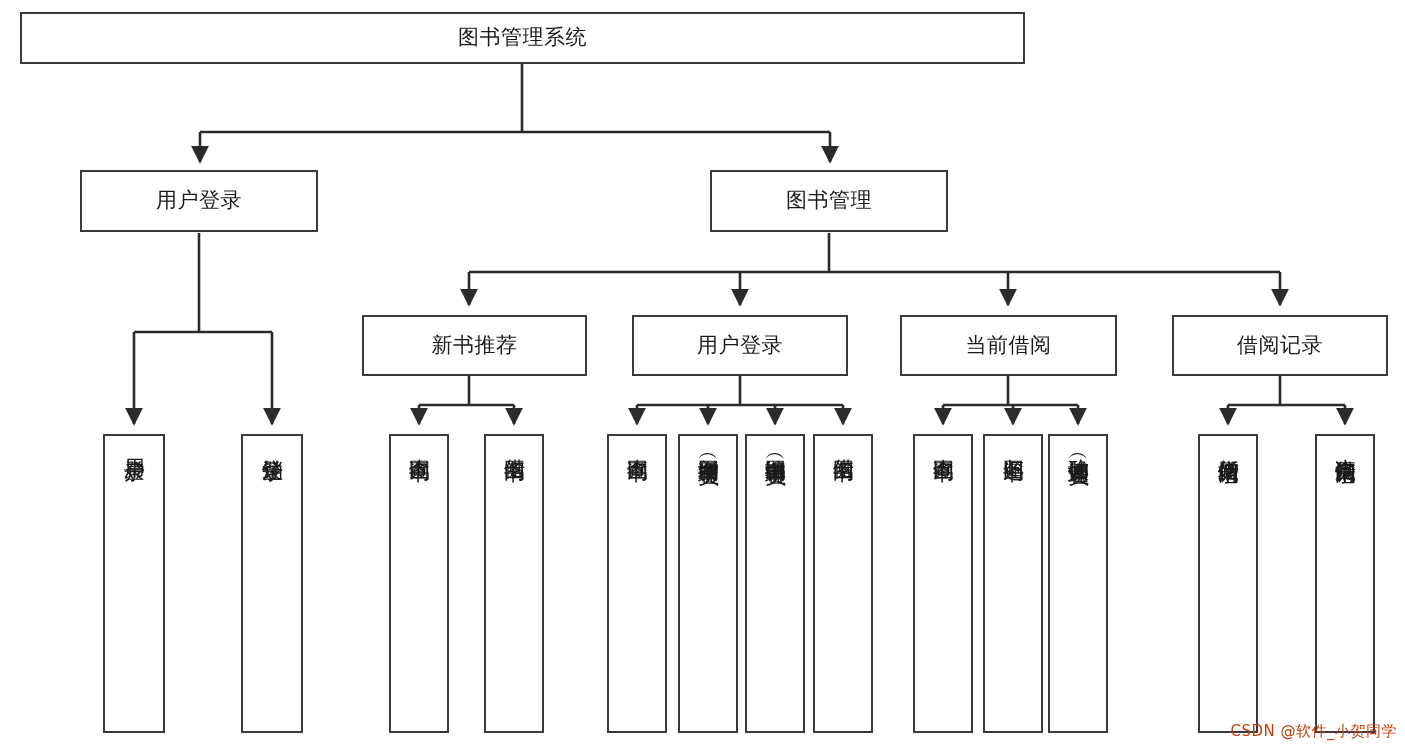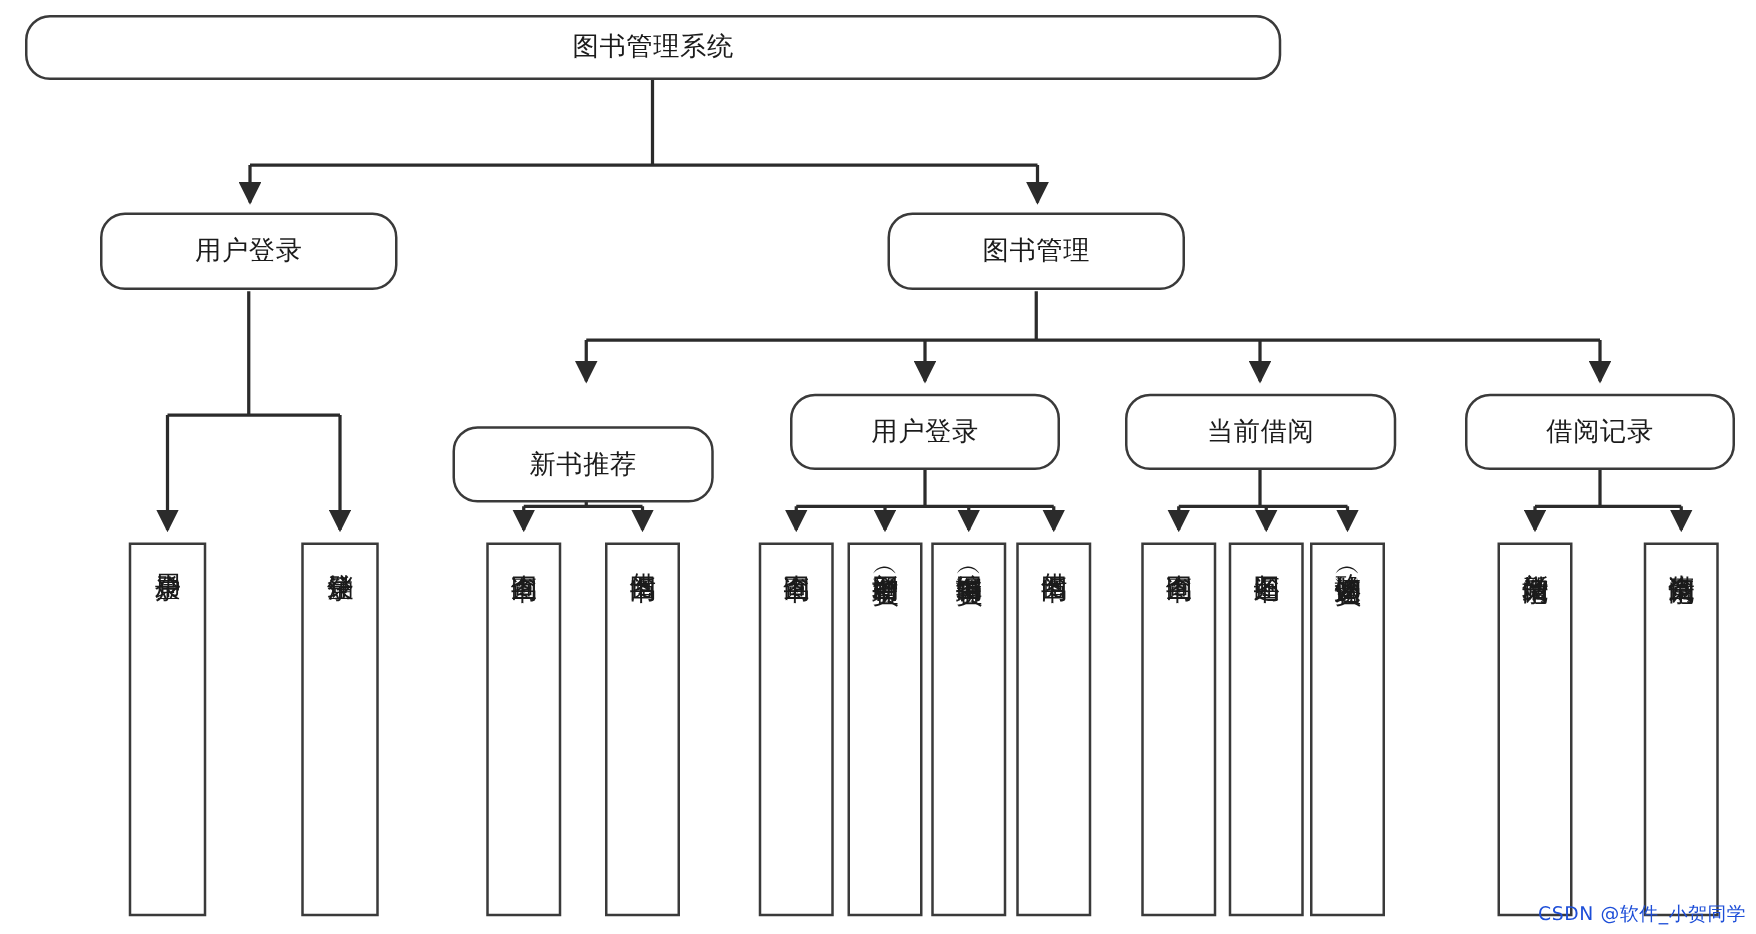--- a/index.html
+++ b/index.html
@@ -33,40 +33,39 @@
     display: flex;
     align-items: center;
     justify-content: center;
     color: #1b1b1b;
     z-index: 2;
   }
   .node-h {
     font-size: 21px;
     letter-spacing: 0.5px;
     line-height: 1.2;
-    border-radius: 20px;
   }
   .node-v {
     padding-top: 6px;
     align-items: flex-start;
   }
   .node-v .vlabel {
     writing-mode: vertical-rl;
     text-orientation: upright;
     font-size: 21px;
     line-height: 1.18;
     letter-spacing: 1px;
     white-space: nowrap;
   }
   #watermark {
     position: absolute;
     right: 8px;
     bottom: 6px;
     font-size: 15px;
-    color: #1d4ed8;
+    color: #c2410c;
     letter-spacing: 0.5px;
     z-index: 5;
     white-space: nowrap;
     pointer-events: none;
   }
 </style>
 </head>
 <body>
 
 <div id="diagram-root">
@@ -126,21 +125,21 @@
   </div>
 
   <div class="node node-h" style="left:80px; top:170px; width:238px; height:62px;">
     <span>用户登录</span>
   </div>
 
   <div class="node node-h" style="left:710px; top:170px; width:238px; height:62px;text-align:right;">
     <span>图书管理</span>
   </div>
 
-  <div class="node node-h" style="left:362px; top:315px; width:209px; height:61px;margin-top:26px;">
+  <div class="node node-h" style="left:362px; top:315px; width:225px; height:61px;">
     <span>新书推荐</span>
   </div>
 
   <div class="node node-h" style="left:632px; top:315px; width:216px; height:61px;">
     <span>用户登录</span>
   </div>
 
   <div class="node node-h" style="left:900px; top:315px; width:217px; height:61px;">
     <span>当前借阅</span>
   </div>

